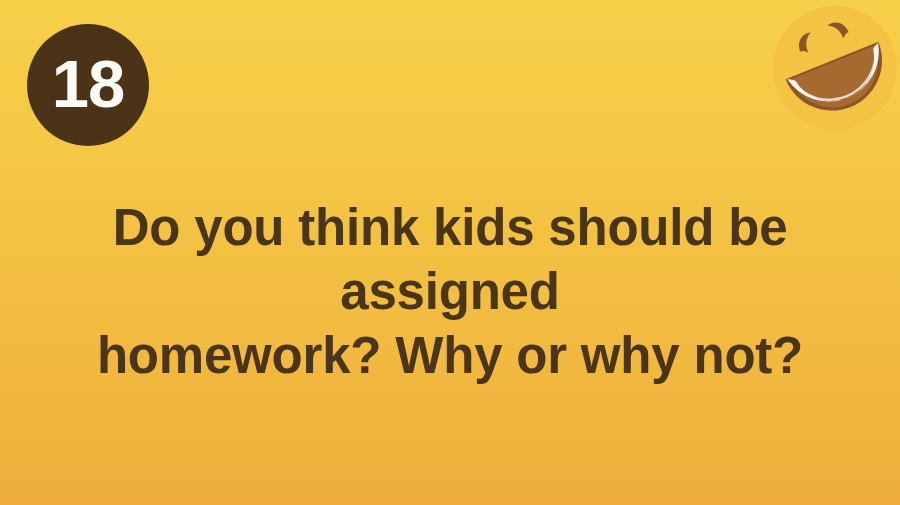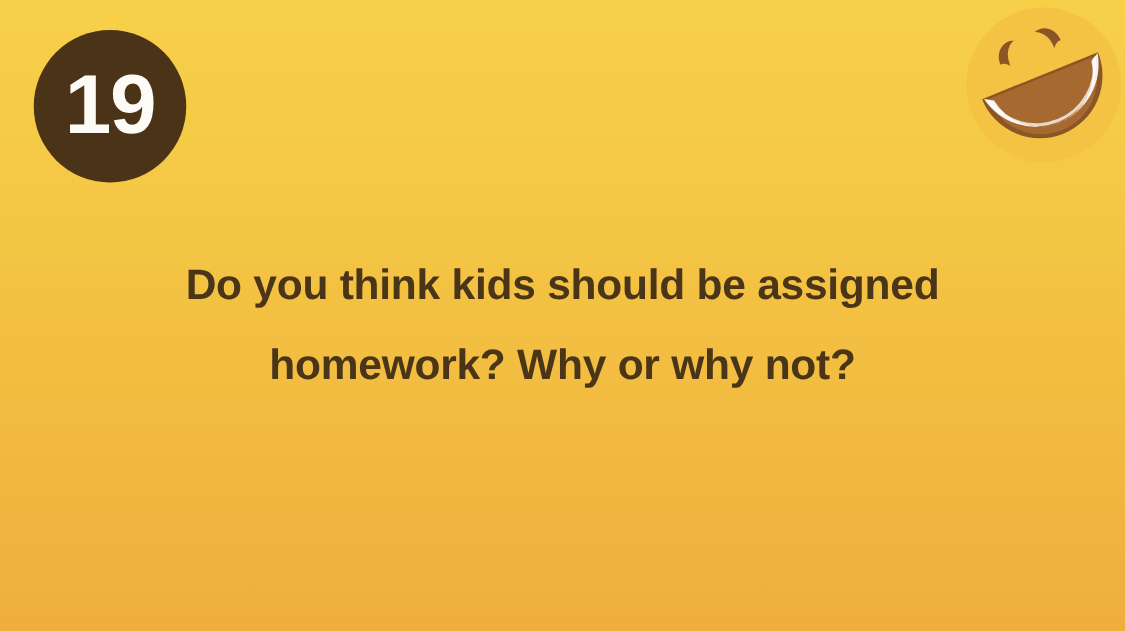--- a/index.html
+++ b/index.html
@@ -62,35 +62,35 @@
   
   #question {
     position: absolute;
     left: 0;
     right: 0;
     top: 196px;
     text-align: center;
     color: #4A3518;
     font-family: "Liberation Sans", sans-serif;
     font-weight: bold;
-    font-size: 34px;
+    font-size: 51px;
     line-height: 64px;
     letter-spacing: -0.2px;
     padding: 0 48px;
     box-sizing: border-box;
     white-space: pre-line;
   }
 </style>
 </head>
 <body>
 
 <div id="slide">
 
   <div id="badge">
-    <span id="badge-number">19</span>
+    <span id="badge-number">18</span>
   </div>
 
   <div id="emoji">
     <svg viewBox="0 0 132 132" xmlns="http://www.w3.org/2000/svg" aria-hidden="true">
       <g transform="rotate(-22 66 66)">
 
         <circle cx="66" cy="66" r="62" fill="#F4C344"></circle>
 
         <path d="M16 58 A 50 50 0 0 0 116 58 Z" fill="#8C5526"></path>
         <path d="M21 60 A 45 45 0 0 0 111 60 Z" fill="#A66A31"></path>

